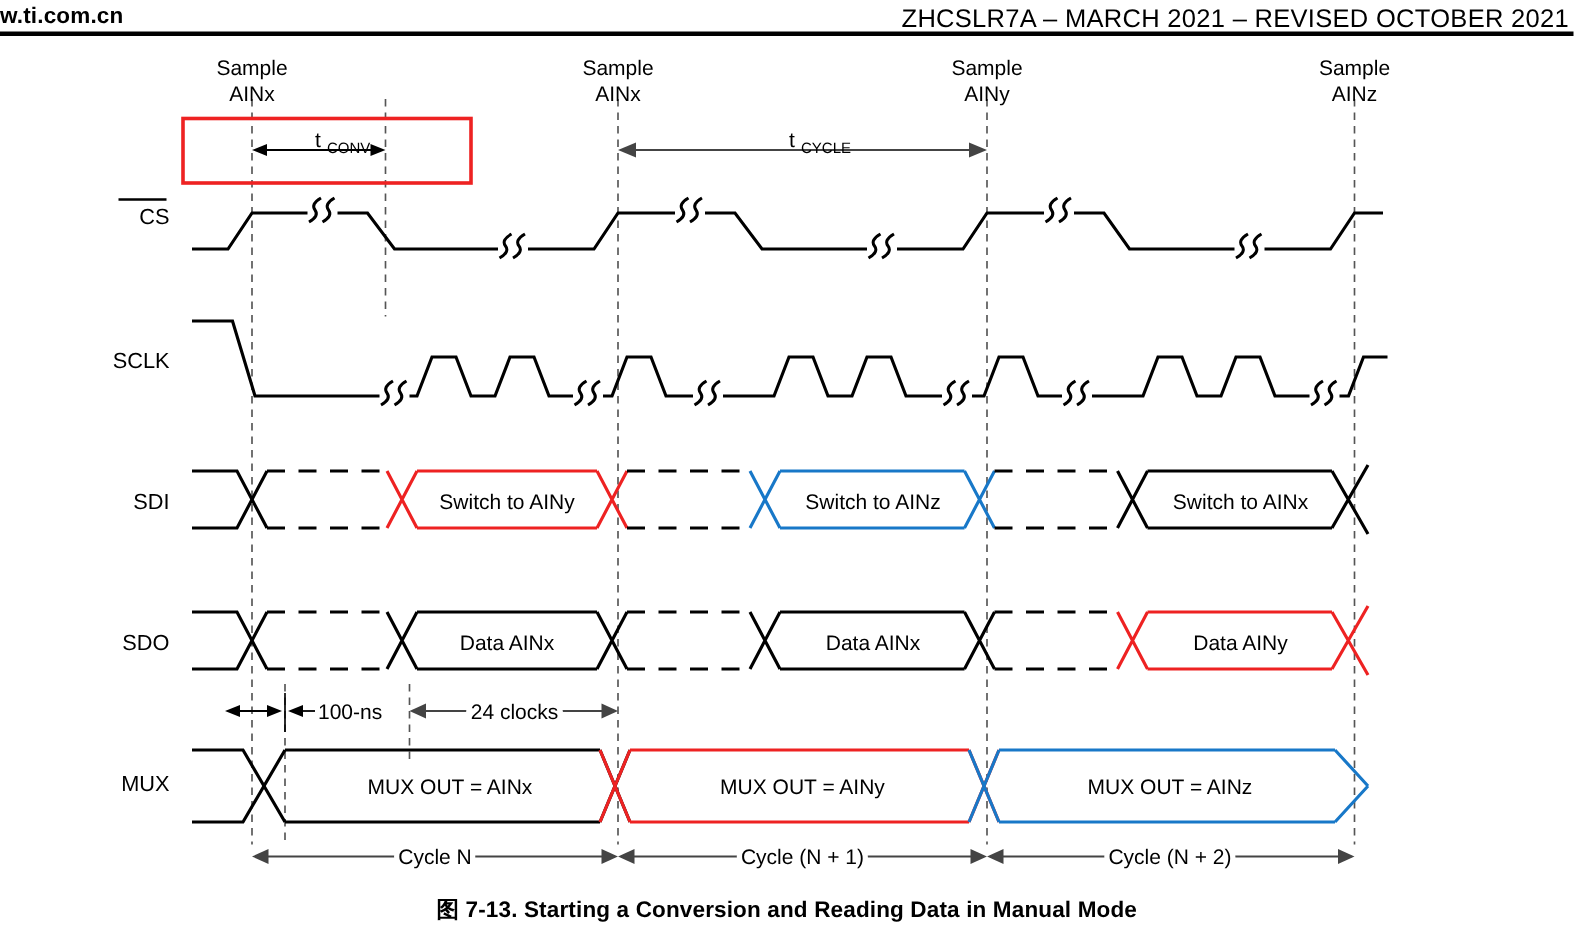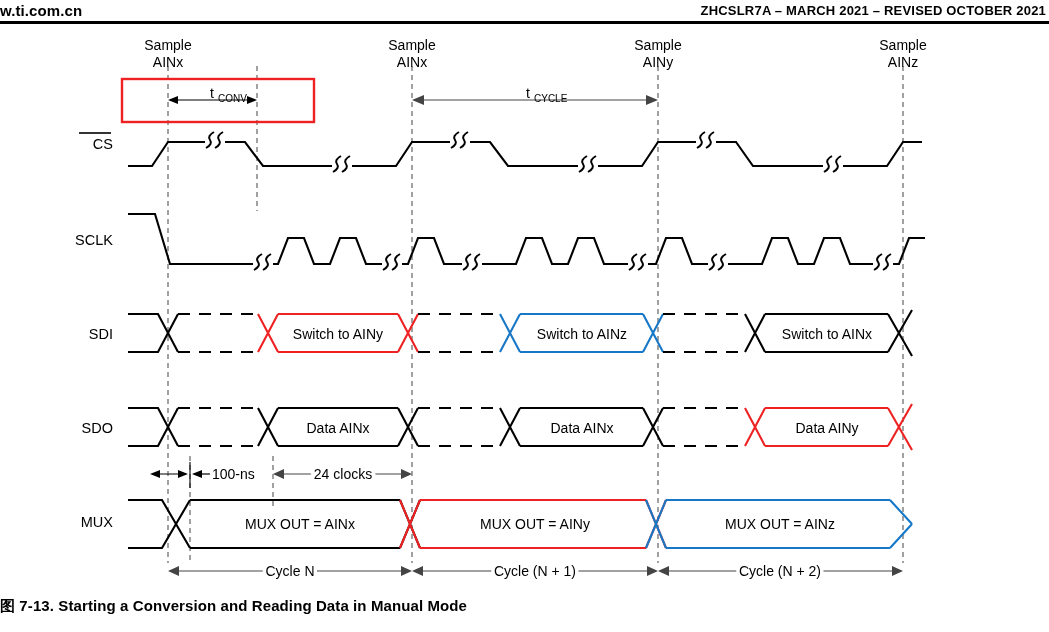--- a/index.html
+++ b/index.html
@@ -16,31 +16,31 @@
   
   .pg-header{
     position:absolute;left:0;top:0;width:1049px;height:26px;
   }
   .pg-header .hl{
     position:absolute;left:0;top:2px;
     font-size:15px;font-weight:bold;letter-spacing:.1px;
   }
   .pg-header .hr{
     position:absolute;right:3px;top:3px;
-    font-size:13px;font-weight:bold;letter-spacing:.2px;
+    font-size:17px;font-weight:normal;letter-spacing:.2px;
     white-space:nowrap;
   }
   .pg-header .rule{
     position:absolute;left:0;right:0;top:21px;height:3px;background:#000;
   }
 
   
   .caption{
     position:absolute;left:0;top:597px;width:1049px;
-    font-size:15px;font-weight:bold;
+    text-align:center;font-size:15px;font-weight:bold;
     letter-spacing:.1px;
   }
 
   svg{display:block;}
   .wf{fill:none;stroke:#000;stroke-width:2.1px;stroke-linejoin:miter;stroke-linecap:butt;}
   .wf-red{fill:none;stroke:#ee2222;stroke-width:2.1px;}
   .wf-blue{fill:none;stroke:#1878c8;stroke-width:2.1px;}
   .wf-dash{fill:none;stroke:#000;stroke-width:2.1px;stroke-dasharray:12 9;}
   .vline{stroke:#555;stroke-width:1.1px;stroke-dasharray:5 4;fill:none;}
   .arrw{stroke:#444;stroke-width:1.2px;fill:none;}

